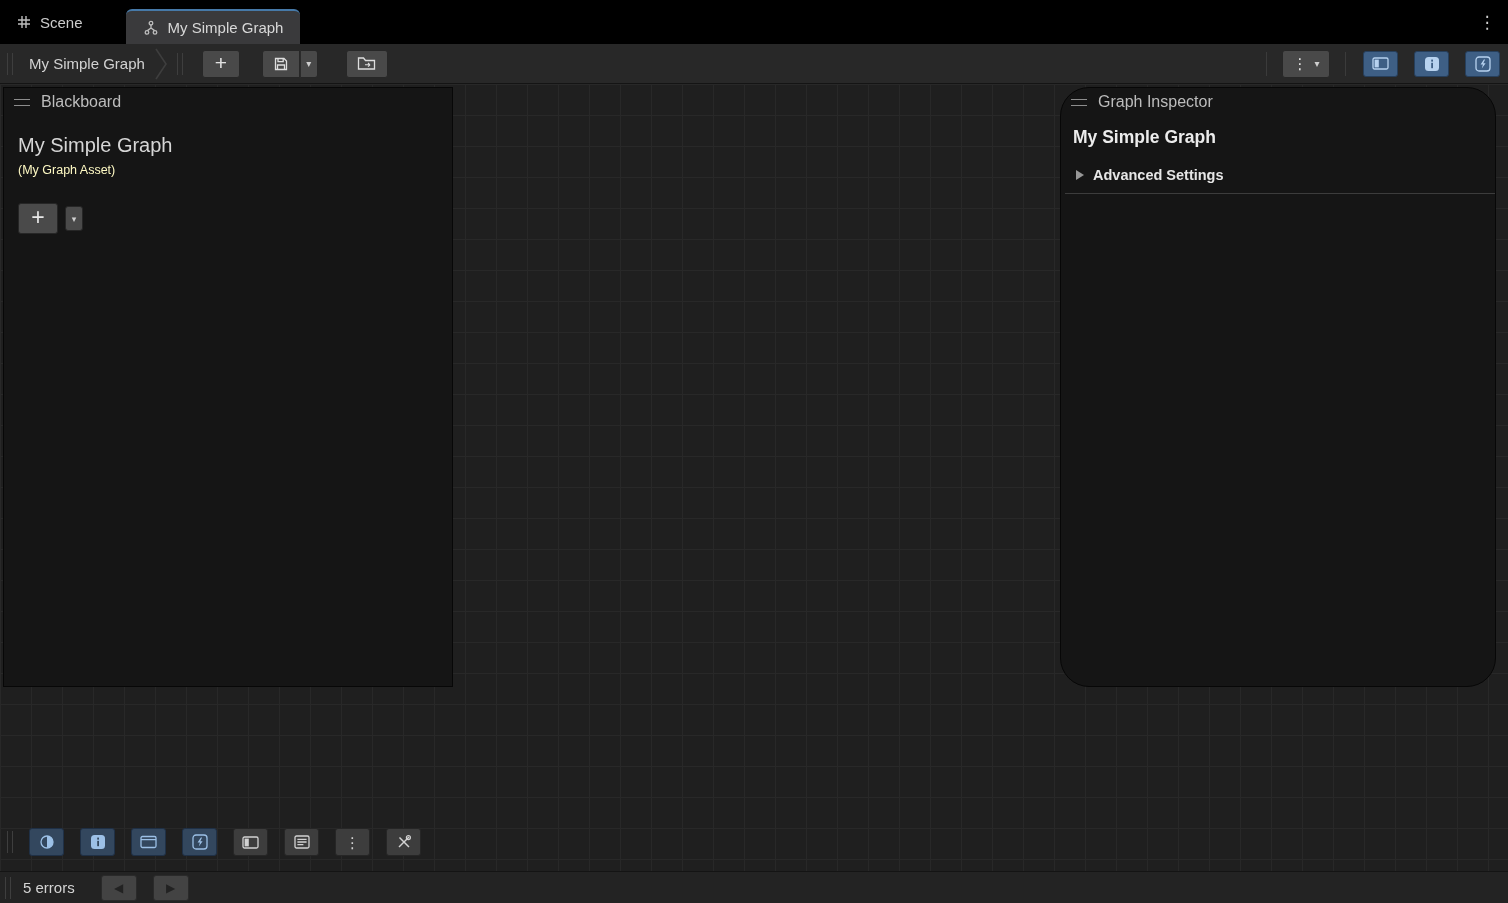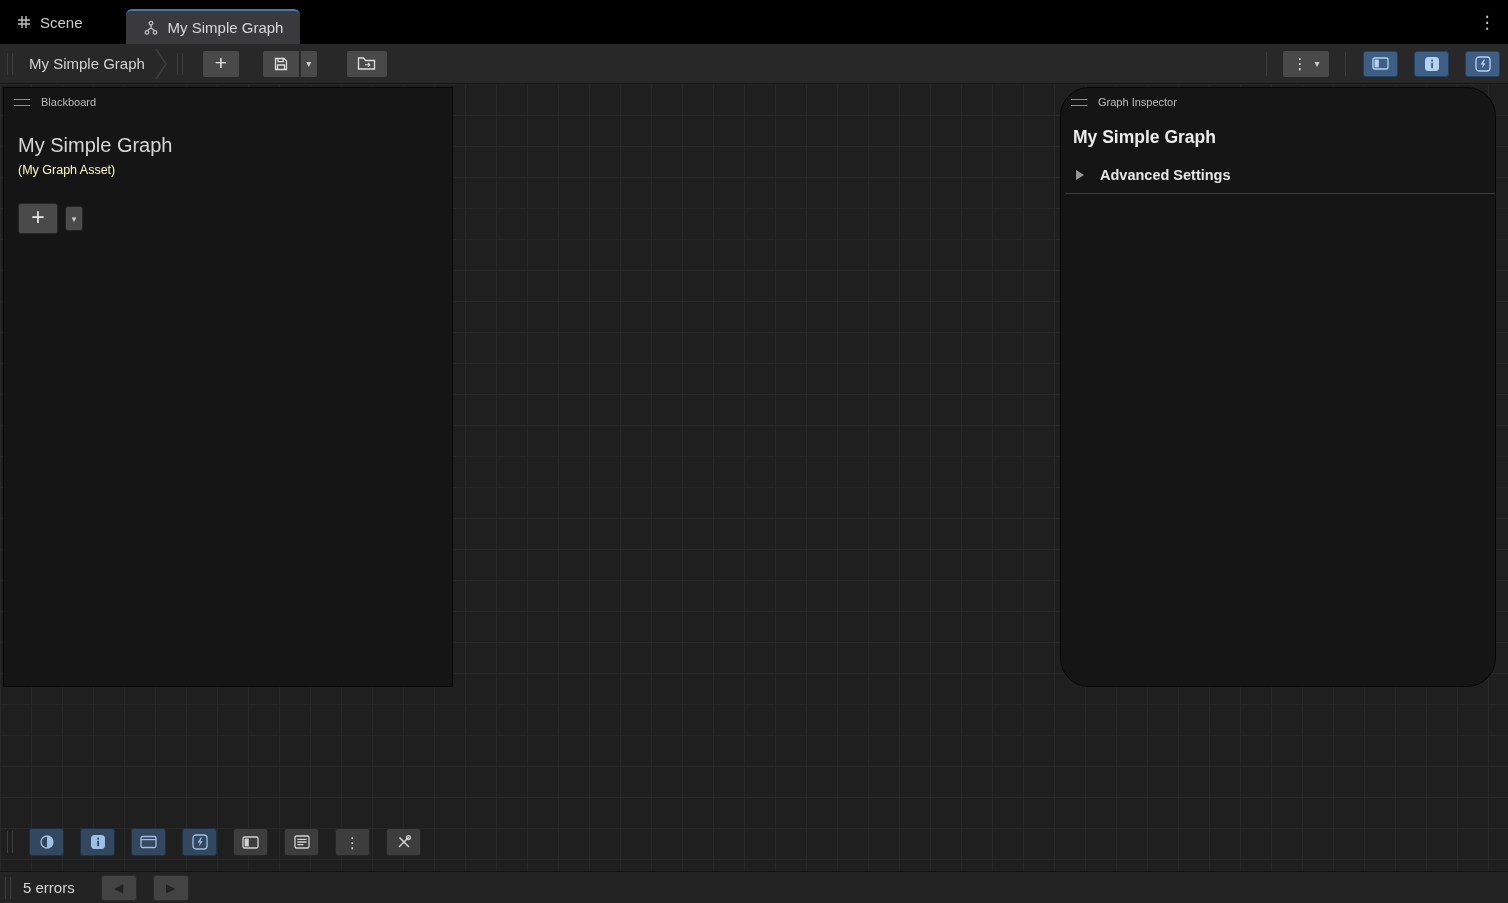--- a/index.html
+++ b/index.html
@@ -34,32 +34,32 @@
 
   
   .canvas{position:absolute;top:84px;left:0;width:1508px;height:787px;background-color:#1f1f1f;
     background-image:linear-gradient(#282828 1px,transparent 1px),linear-gradient(90deg,#282828 1px,transparent 1px);
     background-size:31px 31px;}
 
   
   .panel{position:absolute;background:#151515;border:1px solid #070707;}
   .panel-blackboard{left:3px;top:87px;width:450px;height:600px;}
   .panel-inspector{left:1060px;top:87px;width:436px;height:600px;border-radius:29px;}
-  .panel-header{height:28px;display:flex;align-items:center;gap:11px;padding:0 10px;font-size:11px;color:#bcbcbc;cursor:grab;}
+  .panel-header{height:28px;display:flex;align-items:center;gap:11px;padding:0 10px;font-size:16px;color:#bcbcbc;cursor:grab;}
   .drag-icon{width:16px;height:7px;border-top:1px solid #8d8d8d;border-bottom:1px solid #8d8d8d;}
 
   .bb-body{padding:6px 14px;}
   .bb-title{font-size:20px;color:#d6d6d6;margin-top:12px;font-weight:400;}
   .bb-subtitle{font-size:12.5px;color:#fef9c3;margin-top:6px;}
   .bb-addrow{margin-top:26px;display:flex;align-items:center;gap:7px;}
   .bb-add{width:40px;height:31px;background:#4a4a4a;border:1px solid #262626;border-radius:3px;display:flex;align-items:center;justify-content:center;font-size:23px;color:#e8e8e8;cursor:pointer;padding-bottom:2px;}
   .bb-add-caret{width:18px;height:25px;background:#4a4a4a;border:1px solid #262626;border-radius:3px;display:flex;align-items:center;justify-content:center;font-size:9px;color:#cfcfcf;cursor:pointer;}
 
   .gi-title{font-size:17.5px;font-weight:bold;color:#ececec;margin:11px 0 0 12px;}
-  .gi-foldout{margin:19px 0 0 15px;display:flex;align-items:center;gap:16px;cursor:pointer;}
+  .gi-foldout{margin:19px 0 0 15px;display:flex;align-items:center;gap:9px;cursor:pointer;}
   .fold-arrow{width:0;height:0;border-left:8px solid #979797;border-top:5px solid transparent;border-bottom:5px solid transparent;}
   .gi-fold-label{font-size:14.5px;font-weight:bold;color:#e6e6e6;}
   .gi-sep{height:1px;background:#3c3c3c;margin:10px 0 0 4px;}
 
   
   .btoolbar{position:absolute;left:3px;top:827px;height:30px;display:flex;align-items:center;}
   .bbtn{width:35px;height:28px;border-radius:3px;display:flex;align-items:center;justify-content:center;margin-left:16px;cursor:pointer;}
   .bbtn.blue{background:#33475e;--bg:#33475e;border:1px solid #1f3046;color:#9cc0e6;}
   .bbtn.gray{background:#3d3d3d;--bg:#3d3d3d;border:1px solid #262626;color:#d2d2d2;}
   .bbtn .glyph{font-size:15px;line-height:1;}

